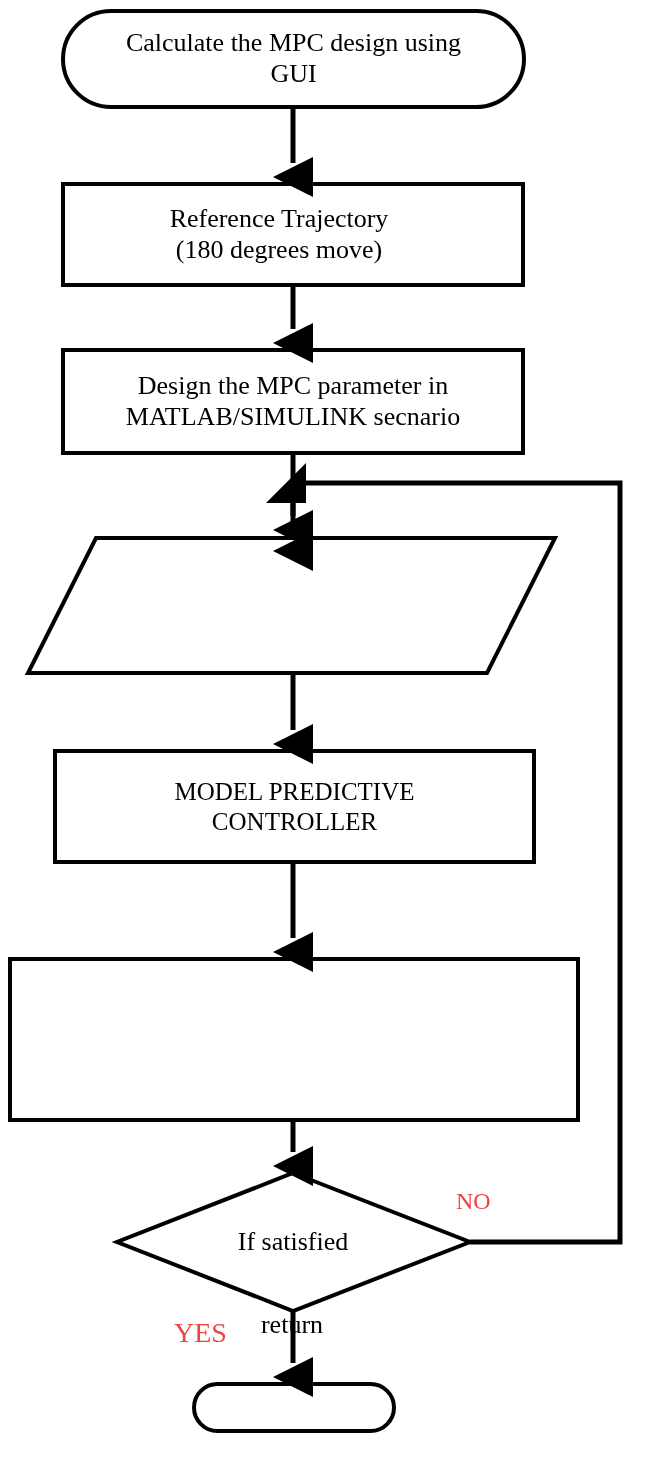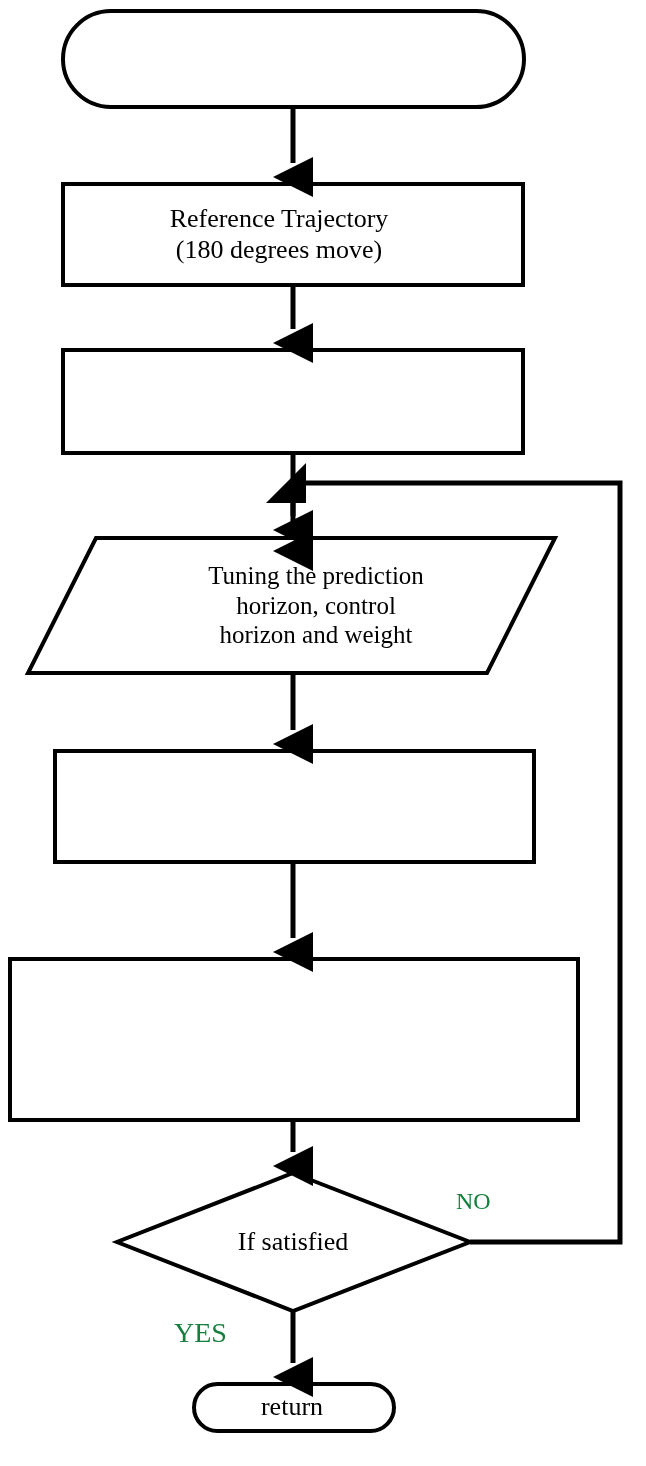--- a/index.html
+++ b/index.html
@@ -28,21 +28,21 @@
     align-items: center;
     justify-content: center;
     text-align: center;
     color: #000000;
     line-height: 1.18;
     white-space: pre-line;
     pointer-events: none;
   }
   .edge-label {
     position: absolute;
-    color: #15803d;
+    color: #ef4444;
     line-height: 1;
     white-space: pre;
   }
 </style>
 </head>
 <body>
 
 <div id="canvas">
 
   <svg id="flow-svg" viewBox="0 0 646 1466">
@@ -83,32 +83,35 @@
 
     <line x1="293" y1="673" x2="293" y2="730" stroke="#000000" stroke-width="5" marker-end="url(#arrow-down)"></line>
 
     <line x1="293" y1="862" x2="293" y2="938" stroke="#000000" stroke-width="5" marker-end="url(#arrow-down)"></line>
 
     <line x1="293" y1="1120" x2="293" y2="1152" stroke="#000000" stroke-width="5" marker-end="url(#arrow-down)"></line>
 
     <line x1="293" y1="1311" x2="293" y2="1363" stroke="#000000" stroke-width="5" marker-end="url(#arrow-down)"></line>
   </svg>
 
+  <div class="node-text" style="left:63px; top:11px; width:461px; height:96px; font-size:26px;">Calculate the MPC design using
+GUI</div>
 
   <div class="node-text" style="left:49px; top:184px; width:460px; height:101px; font-size:26px;">Reference Trajectory
 (180 degrees move)</div>
 
+  <div class="node-text" style="left:63px; top:350px; width:460px; height:103px; font-size:26px;">Design the MPC parameter in
+MATLAB/SIMULINK secnario</div>
 
-  <div class="node-text" style="left:116px; top:538px; width:400px; height:135px; font-size:25px;">Tuning the prediction
-horizon, control
-horizon and weight</div>
 
+  <div class="node-text" style="left:55px; top:751px; width:479px; height:111px; font-size:25px;">MODEL PREDICTIVE
+CONTROLLER</div>
 
 
   <div class="node-text" style="left:140px; top:1212px; width:306px; height:60px; font-size:26px;">If  satisfied</div>
 
-  <div class="node-text" style="left:194px; top:1384px; width:196px; height:47px; font-size:26px;">return</div>
+  <div class="node-text" style="left:194px; top:1302px; width:196px; height:47px; font-size:26px;">return</div>
 
   <div class="edge-label" style="left:456px; top:1189px; font-size:24px;">NO</div>
 
   <div class="edge-label" style="left:174px; top:1319px; font-size:28px;">YES</div>
 
 </div>
 
 </body></html>

